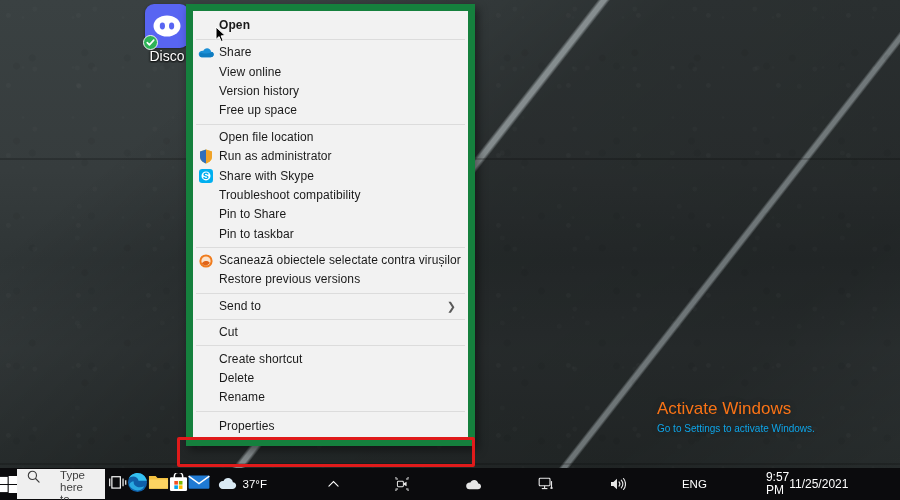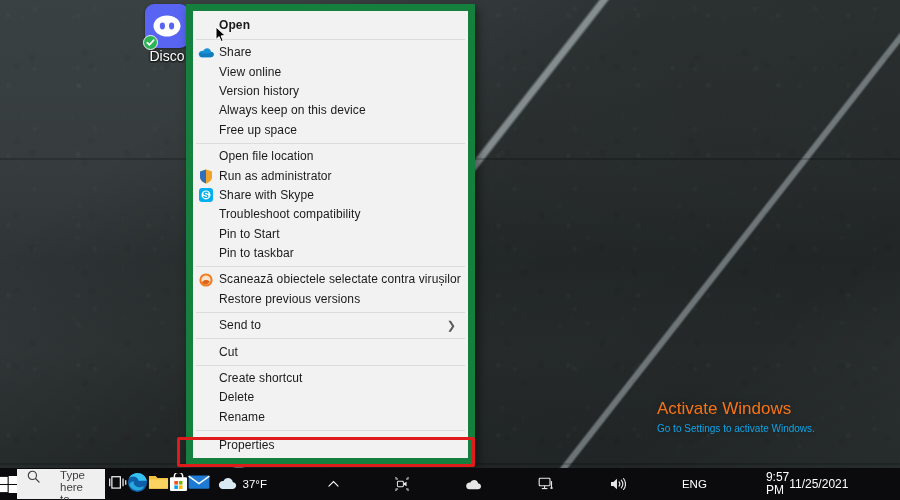--- a/index.html
+++ b/index.html
@@ -252,24 +252,20 @@
     <div class="menu-item">
       <span class="mi-icon"></span>
       <span class="mi-label">View online</span>
     </div>
     <div class="menu-item">
       <span class="mi-icon"></span>
       <span class="mi-label">Version history</span>
     </div>
     <div class="menu-item">
       <span class="mi-icon"></span>
-      <span class="mi-label">Always keep on this device</span>
-    </div>
-    <div class="menu-item">
-      <span class="mi-icon"></span>
       <span class="mi-label">Free up space</span>
     </div>
     <div class="menu-sep"></div>
 
     <div class="menu-item">
       <span class="mi-icon"></span>
       <span class="mi-label">Open file location</span>
     </div>
     <div class="menu-item">
       <span class="mi-icon">
@@ -290,21 +286,21 @@
         </svg>
       </span>
       <span class="mi-label">Share with Skype</span>
     </div>
     <div class="menu-item">
       <span class="mi-icon"></span>
       <span class="mi-label">Troubleshoot compatibility</span>
     </div>
     <div class="menu-item">
       <span class="mi-icon"></span>
-      <span class="mi-label">Pin to Start</span>
+      <span class="mi-label">Pin to Share</span>
     </div>
     <div class="menu-item">
       <span class="mi-icon"></span>
       <span class="mi-label">Pin to taskbar</span>
     </div>
     <div class="menu-sep"></div>
 
     <div class="menu-item">
       <span class="mi-icon">
         <svg width="14" height="14" viewBox="0 0 14 14" aria-hidden="true">

